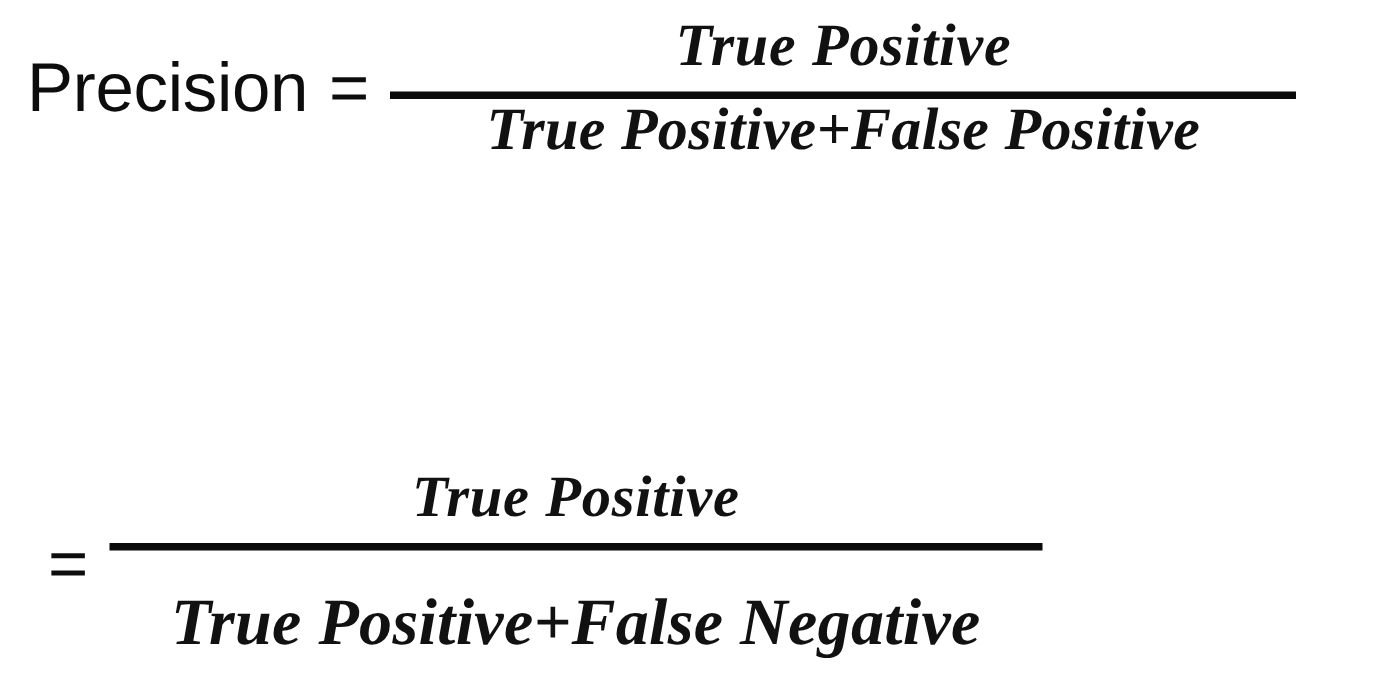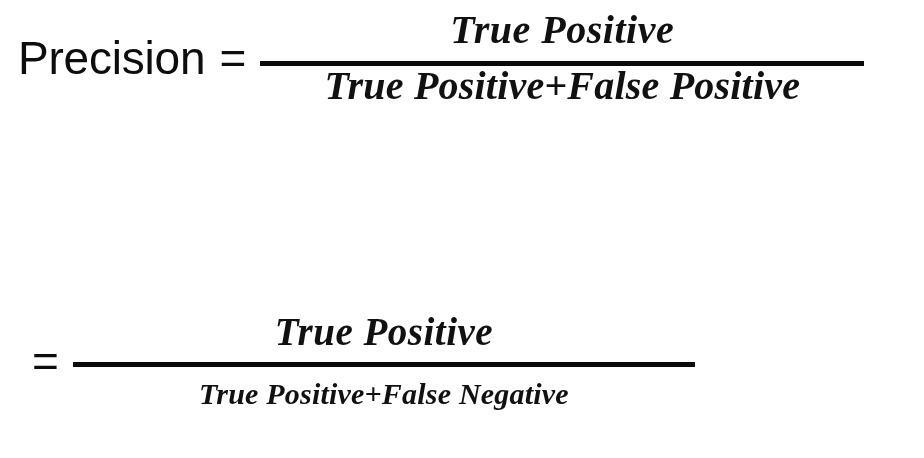--- a/index.html
+++ b/index.html
@@ -96,22 +96,22 @@
   }
   #eq-recall .eq-lhs { font-size: 46px; }
   #eq-recall .eq-equals { font-size: 46px; margin-left: 14px; margin-right: 14px; }
   #eq-recall .fraction { width: 622px; }
   #eq-recall .numerator {
     font-size: 39px;
     padding-bottom: 11px;
     letter-spacing: 0.5px;
   }
   #eq-recall .denominator {
-    font-size: 30px;
-    padding-top: 12px;
+    font-size: 44px;
+    padding-top: 26px;
     letter-spacing: 0.2px;
   }
   #eq-recall .frac-bar { height: 5px; }
 
   
 </style>
 </head>
 <body>
 
 <div class="page">

